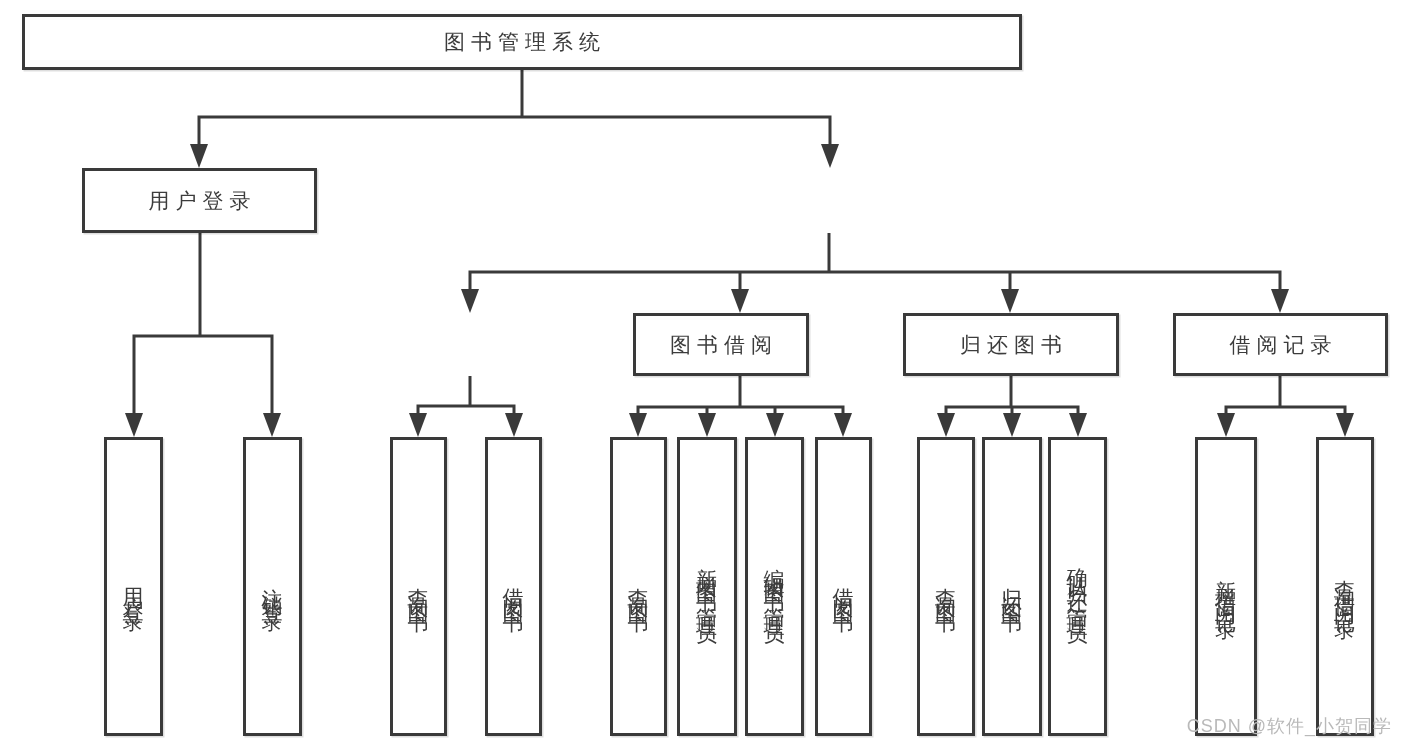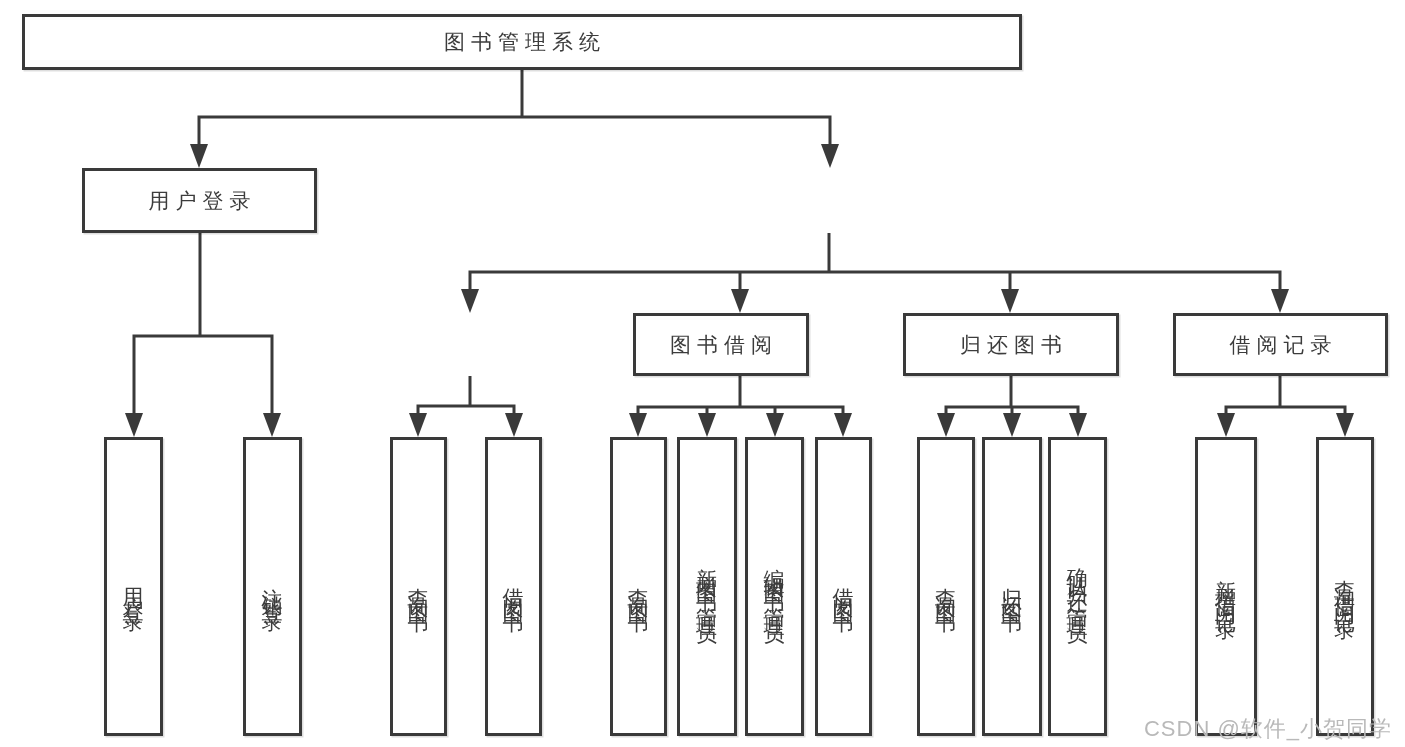--- a/index.html
+++ b/index.html
@@ -42,21 +42,21 @@
   .node .vlbl{
     writing-mode:vertical-rl;
     font-size:21px;
     letter-spacing:8px;
     line-height:1;
     white-space:nowrap;
   }
   .watermark{
     position:absolute;
     right:13px;top:714px;
-    font-size:22px;
+    font-size:18px;
     letter-spacing:1px;
     color:var(--watermark);
     white-space:nowrap;
   }
 </style>
 </head>
 <body>
 
 <div class="canvas">
 

